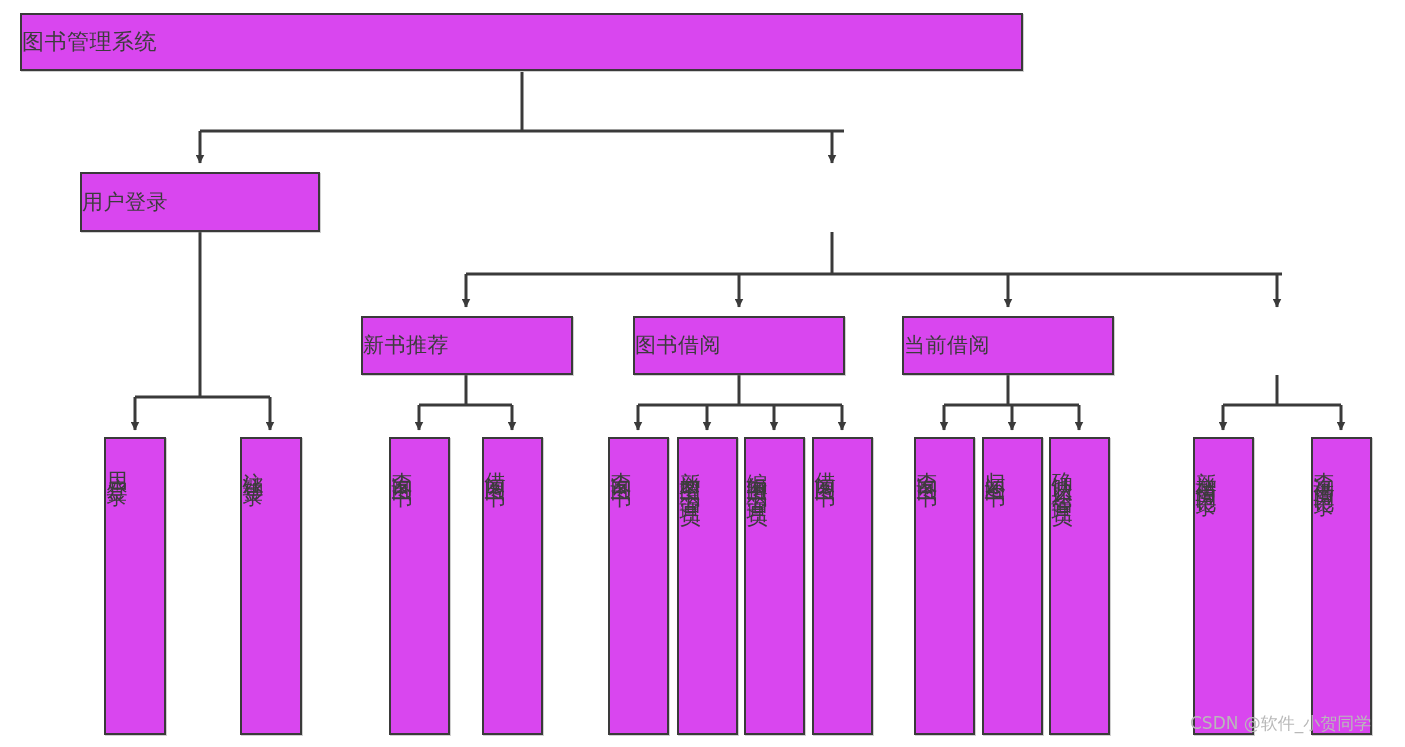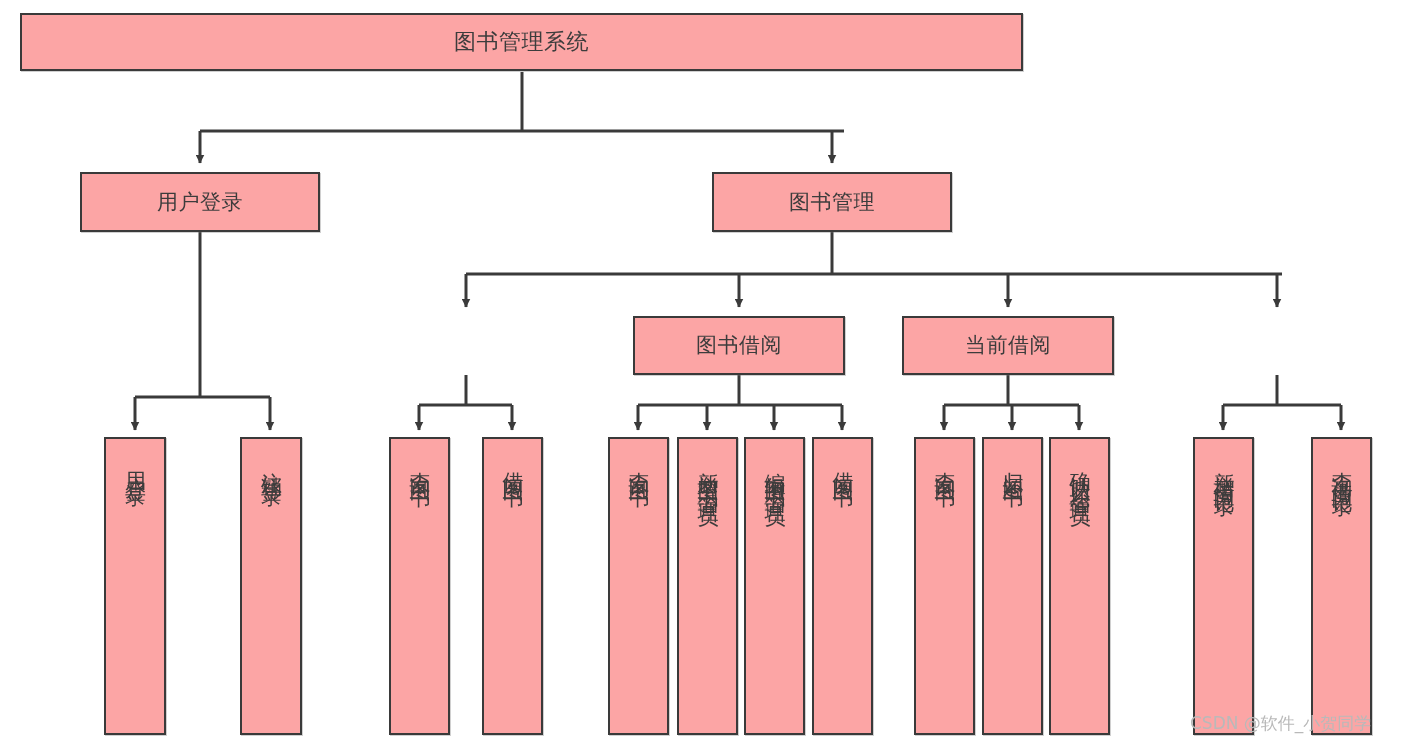--- a/index.html
+++ b/index.html
@@ -22,25 +22,24 @@
     position: absolute;
     left: 0;
     top: 0;
     width: 1405px;
     height: 747px;
     pointer-events: none;
   }
   .node {
     position: absolute;
     box-sizing: border-box;
-    background: #fca5a5;
+    background: #d946ef;
     border: 2px solid #3a3a3a;
     display: flex;
     align-items: center;
-    justify-content: center;
     box-shadow: 1px 1px 0 rgba(120,120,120,0.35);
   }
   .node .label {
     color: #3c3c3c;
     line-height: 1.0;
     letter-spacing: 0.5px;
     white-space: nowrap;
   }
   .node.horiz .label {
     font-size: 21px;
@@ -129,24 +128,24 @@
     </g>
   </svg>
 
   <div class="node root horiz" style="left:20px; top:13px; width:1003px; height:58px;">
     <span class="label">图书管理系统</span>
   </div>
 
   <div class="node horiz" style="left:80px; top:172px; width:240px; height:60px;">
     <span class="label">用户登录</span>
   </div>
-  <div class="node horiz" style="left:712px; top:172px; width:240px; height:60px;">
-    <span class="label">图书管理</span>
+
+  <div class="node horiz" style="left:361px; top:316px; width:212px; height:59px;">
+    <span class="label">新书推荐</span>
   </div>
-
   <div class="node horiz" style="left:902px; top:316px; width:212px; height:59px;">
     <span class="label">当前借阅</span>
   </div>
   <div class="node horiz" style="left:633px; top:316px; width:212px; height:59px;">
     <span class="label">图书借阅</span>
   </div>
 
   <div class="node vert" style="left:104px; top:437px; width:62px; height:298px;">
     <span class="label">用户登录</span>
   </div>

